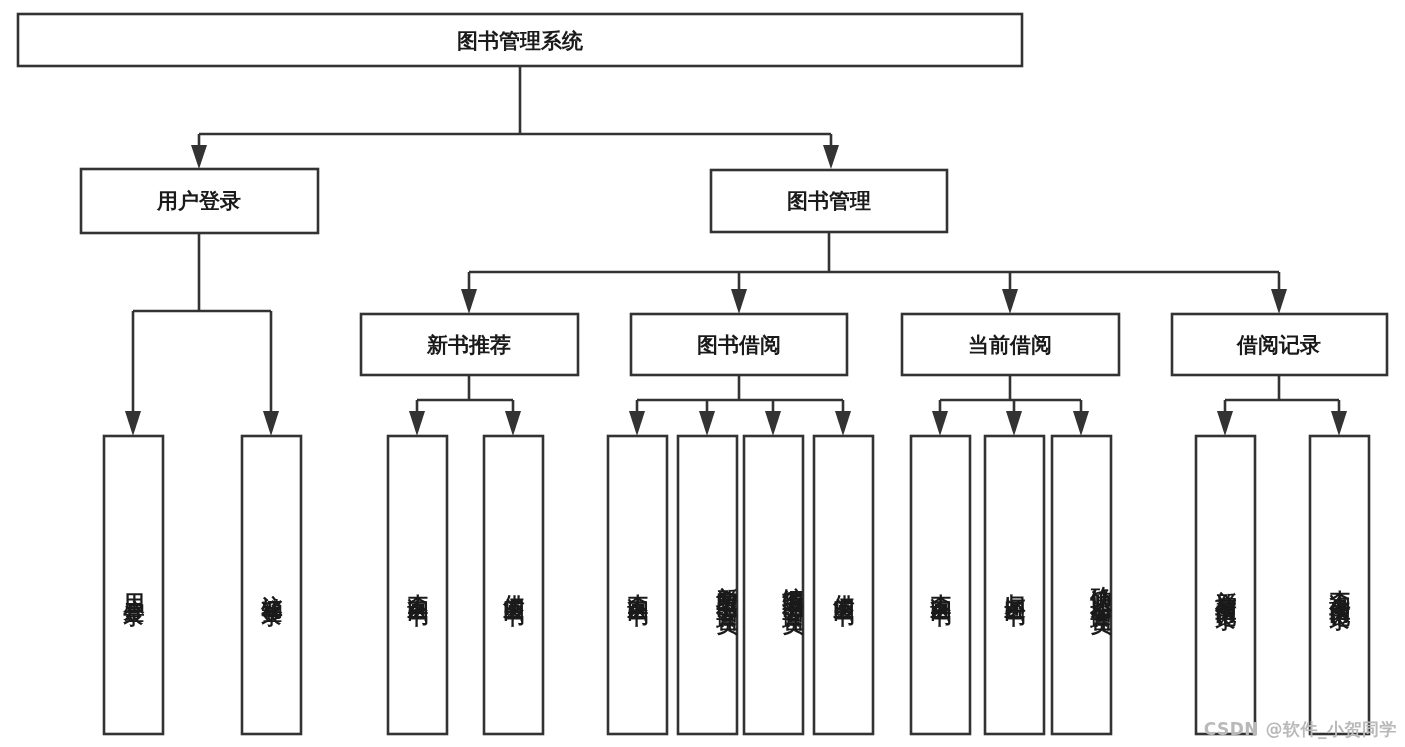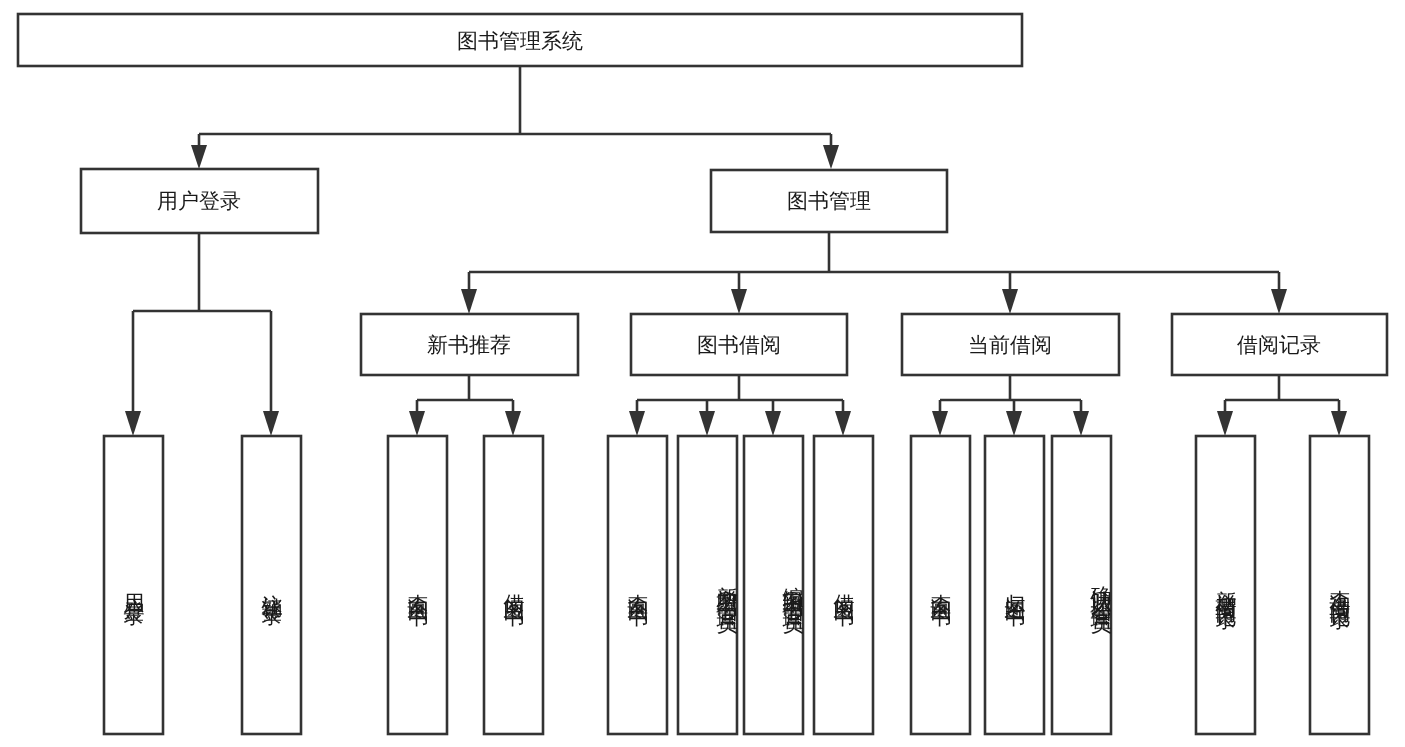--- a/index.html
+++ b/index.html
@@ -9,20 +9,21 @@
   }
   body {
     font-family: "DejaVu Sans", "Liberation Sans", sans-serif;
   }
   #diagram-root {
     position: relative;
     width: 1405px;
     height: 747px;
     background: #ffffff;
     overflow: hidden;
+    font-weight: bold;
   }
   svg#flow {
     position: absolute;
     left: 0;
     top: 0;
     width: 1405px;
     height: 747px;
   }
   .node-rect {
     fill: #ffffff;
@@ -205,13 +206,14 @@
   <div class="vlabel vlabel-center" style="left:911px; top:436px; width:59px; height:298px;">查询图书</div>
 
   <div class="vlabel vlabel-center" style="left:985px; top:436px; width:59px; height:298px;">归还图书</div>
 
   <div class="vlabel" style="left:1052px; top:440px; width:59px; height:294px;">确认归还（管理员）</div>
 
   <div class="vlabel vlabel-center" style="left:1196px; top:436px; width:59px; height:298px;">新增借阅记录</div>
 
   <div class="vlabel vlabel-center" style="left:1310px; top:436px; width:59px; height:298px;">查询借阅记录</div>
 
+  <div class="watermark">CSDN @软件_小贺同学</div>
 </div>
 
 </body></html>

